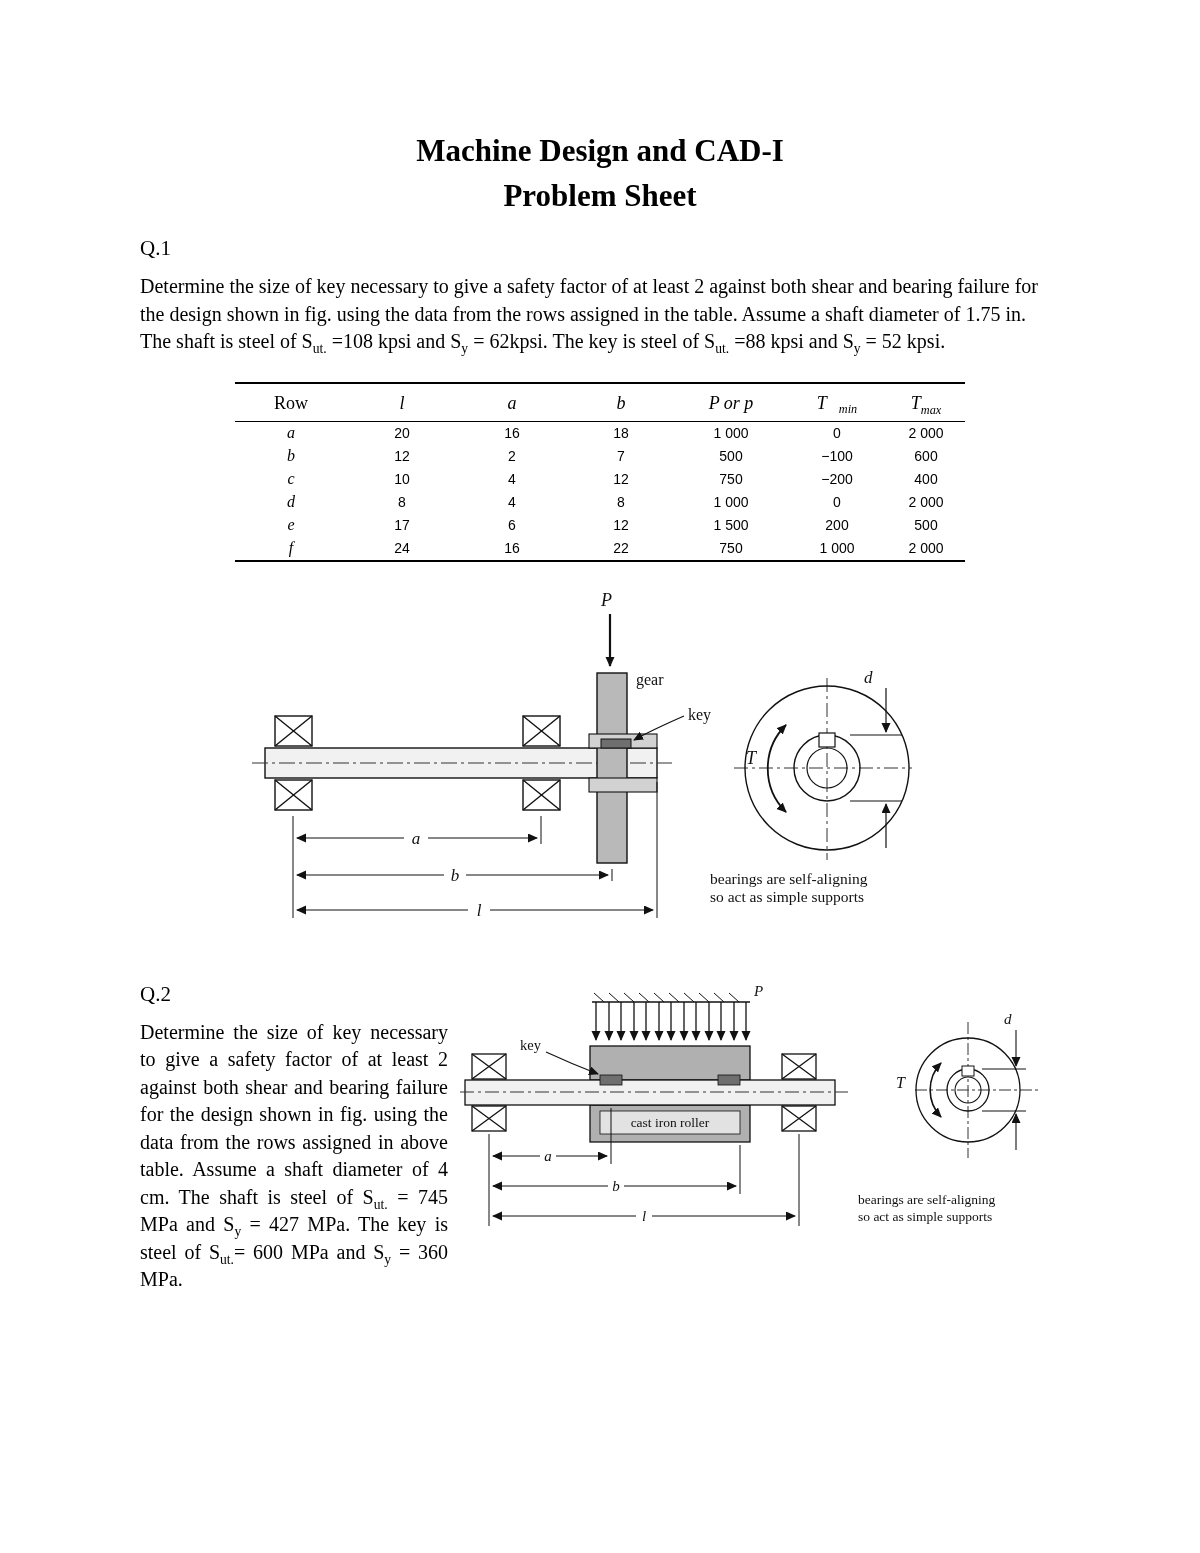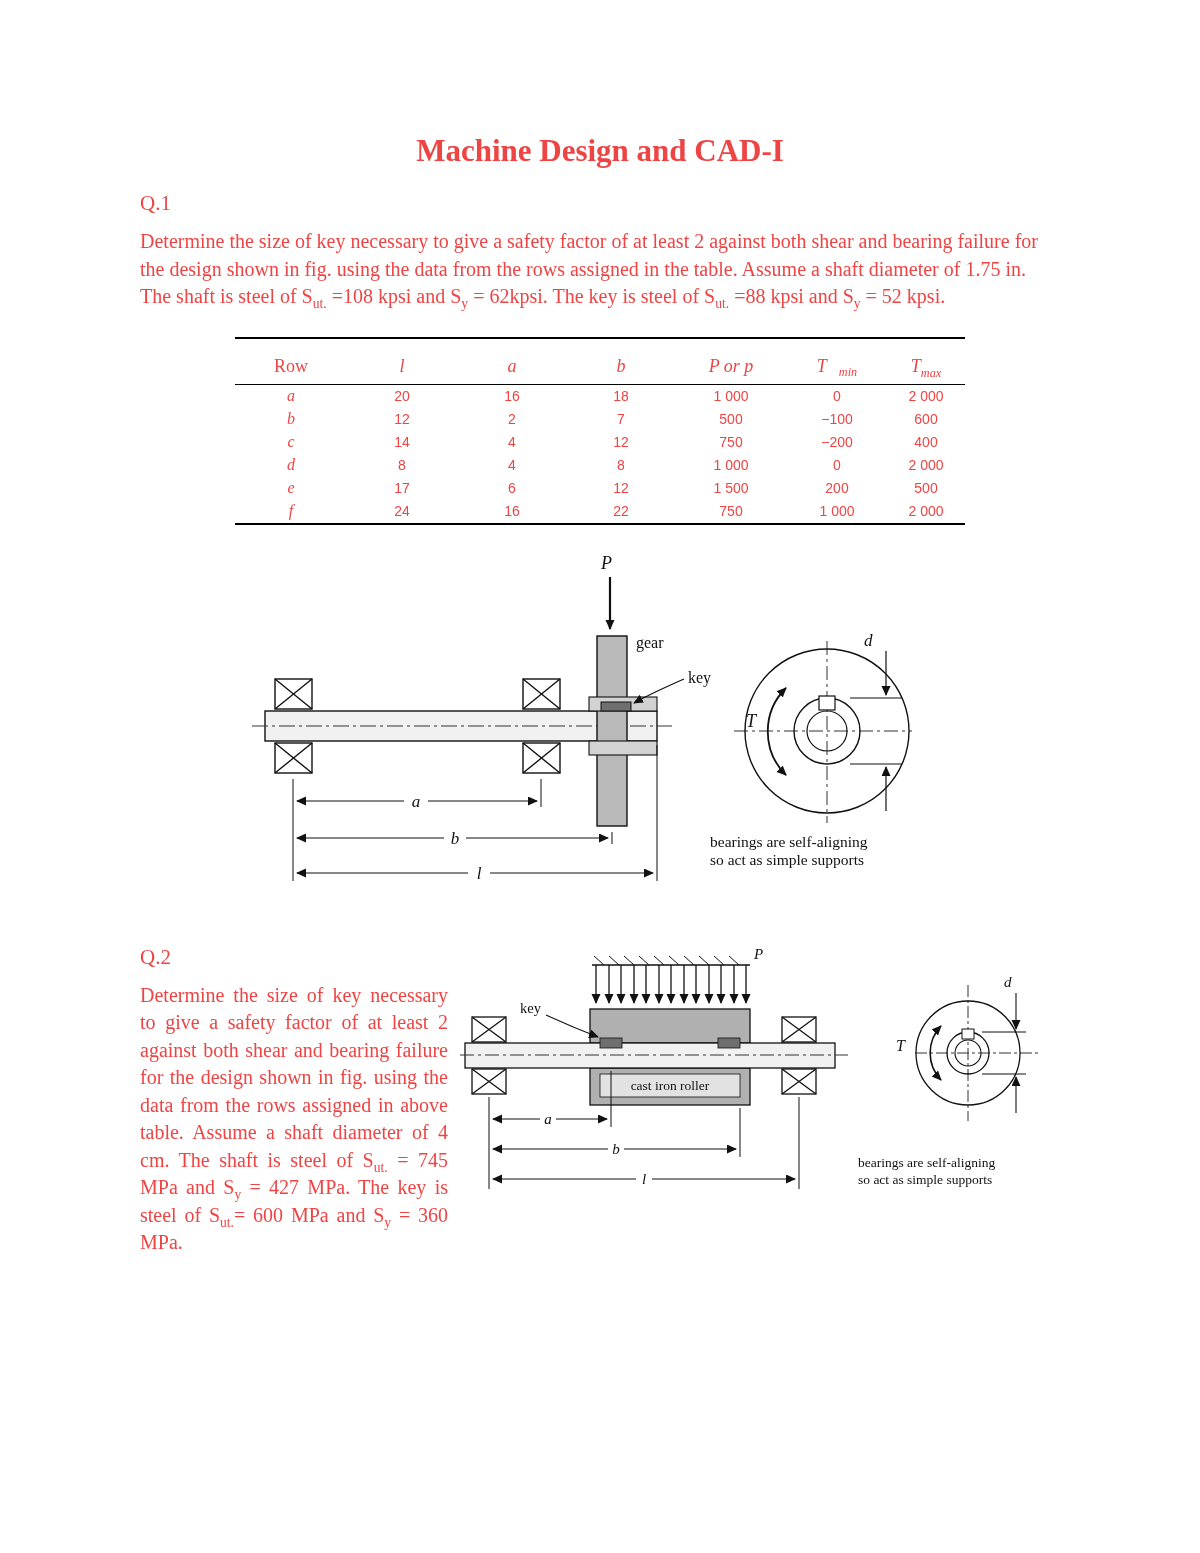--- a/index.html
+++ b/index.html
@@ -1,36 +1,36 @@
 <!DOCTYPE html>
 <html><head>
 <meta charset="utf-8">
 <style>
   html, body { margin: 0; padding: 0; background: #ffffff; }
   .page {
-    width: 1200px; height: 1553px; background: #ffffff; color: #ef4444;
+    width: 1200px; height: 1553px; background: #ffffff; color: #000000;
     font-family: "Liberation Serif", serif; position: relative; overflow: hidden;
   }
   .content { padding: 128px 140px 0 140px; }
 
   .title { text-align: center; font-weight: bold; font-size: 31px; line-height: 45px; }
 
   .q-label { font-size: 21px; margin-top: 18px; }
   .para { font-size: 20px; line-height: 27.5px; margin: 12px 0 0 0; }
   sub { font-size: 68%; line-height: 0; }
 
   table.qtable {
     border-collapse: collapse; margin: 26px 0 0 95px; width: 730px;
     font-family: "Liberation Sans", sans-serif;
     border-top: 2px solid #000; border-bottom: 2px solid #000;
   }
   table.qtable thead tr { border-bottom: 1.5px solid #000; }
   table.qtable th {
     font-family: "Liberation Serif", serif; font-weight: normal;
-    font-size: 18px; padding: 17px 0 7px 0; text-align: center;
+    font-size: 18px; padding: 9px 0 7px 0; text-align: center;
   }
   table.qtable td { font-size: 14px; padding: 2.5px 0; text-align: center; }
   table.qtable td.row-letter { font-family: "Liberation Serif", serif; font-style: italic; font-size: 16px; }
   table.qtable th:nth-child(1), table.qtable td:nth-child(1) { width: 112px; }
   table.qtable th:nth-child(2), table.qtable td:nth-child(2) { width: 110px; }
   table.qtable th:nth-child(3), table.qtable td:nth-child(3) { width: 110px; }
   table.qtable th:nth-child(4), table.qtable td:nth-child(4) { width: 108px; }
   table.qtable th:nth-child(5), table.qtable td:nth-child(5) { width: 112px; }
   table.qtable th:nth-child(6), table.qtable td:nth-child(6) { width: 100px; }
   table.qtable th:nth-child(7), table.qtable td:nth-child(7) { width: 78px; }
@@ -46,20 +46,21 @@
   .t-it { font-family: "Liberation Serif", serif; font-style: italic; fill: #111; }
 </style>
 </head>
 <body>
 
 <div class="page">
   <div class="content">
 
     <div class="title">
       <div>Machine Design and CAD-I</div>
+      <div>Problem Sheet</div>
     </div>
 
     <div class="q-label">Q.1</div>
     <p class="para"><span>Determine the size of key necessary to give a safety factor of at least 2 against both shear and bearing failure for the design shown in fig. using the data from the rows assigned in the table. Assume a shaft diameter of 1.75 in. The shaft is steel of S</span><sub>ut.</sub><span> =108 kpsi and S</span><sub>y</sub><span> = 62kpsi. The key is steel of S</span><sub>ut.</sub><span> =88 kpsi and S</span><sub>y</sub><span> = 52 kpsi.</span></p>
 
     <table class="qtable">
       <thead>
         <tr id="table-head-row">
             <th><span>Row</span></th>
             <th><span style="font-style: italic;">l</span></th>
@@ -84,21 +85,21 @@
             <td class="row-letter">b</td>
             <td>12</td>
             <td>2</td>
             <td>7</td>
             <td>500</td>
             <td>−100</td>
             <td>600</td>
           </tr>
           <tr>
             <td class="row-letter">c</td>
-            <td>14</td>
+            <td>10</td>
             <td>4</td>
             <td>12</td>
             <td>750</td>
             <td>−200</td>
             <td>400</td>
           </tr>
           <tr>
             <td class="row-letter">d</td>
             <td>8</td>
             <td>4</td>

